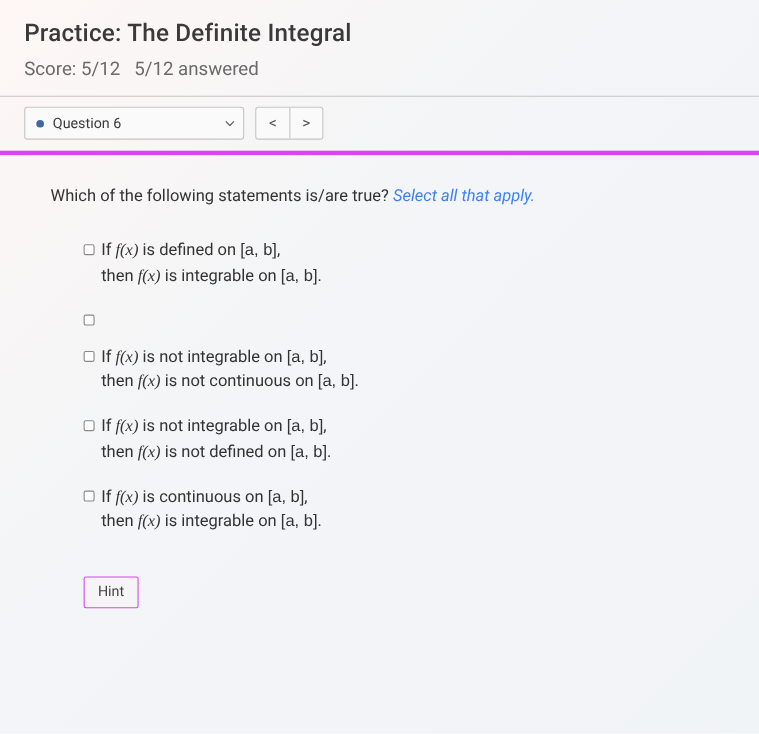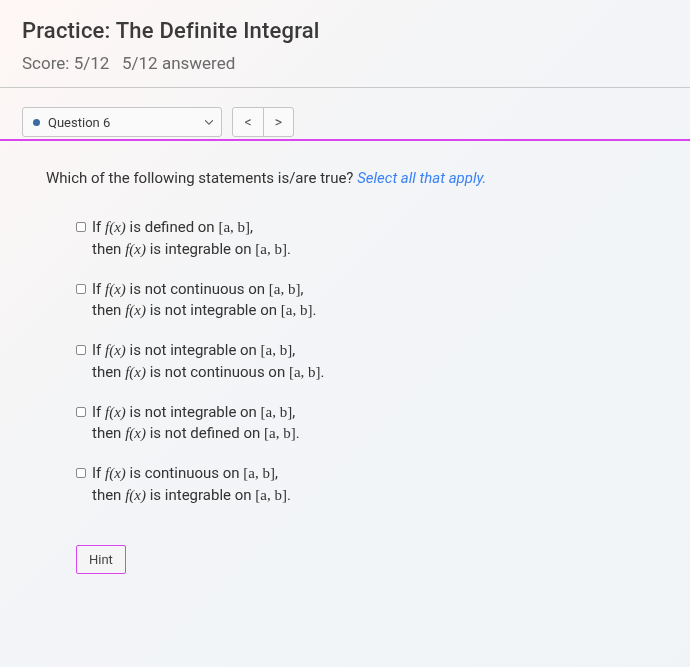--- a/index.html
+++ b/index.html
@@ -24,22 +24,22 @@
   .score-line {
     font-size: 17px;
     color: #6a6a6a;
     margin-bottom: 14px;
   }
   .nav-row {
     display: flex;
     align-items: stretch;
     gap: 10px;
     border-top: 1px solid #c9c9c9;
-    border-bottom: 2px solid #d946ef;
-    padding: 15px;
+    border-bottom: 4px solid #d946ef;
+    padding: 5px;
     margin-left: -22px;
     margin-right: -22px;
     padding-left: 22px;
     height: 54px;
   }
   .question-select {
     display: flex;
     align-items: center;
     border: 1px solid #c5c5c5;
     background: #fafafa;
@@ -112,21 +112,21 @@
     border: 1px solid #888;
     border-radius: 2px;
     margin-top: 5px;
     flex-shrink: 0;
     background: #fff;
     cursor: pointer;
   }
   .option-text { display: block; }
   .option-line2 { display: block; padding-left: 0; }
   .fx { font-style: italic; font-family: Georgia, 'Times New Roman', serif; }
-  .interval { font-family: Liberation Serif, serif; }
+  .interval { font-family: Liberation Sans, sans-serif; }
   .hint-btn {
     display: inline-block;
     border: 1px solid #d946ef;
     background: #f5f5f5;
     padding: 6px 12px;
     font-size: 13px;
     color: #444;
     border-radius: 2px;
     margin-top: 38px;
     margin-left: 30px;
@@ -177,24 +177,20 @@
         <span class="checkbox"></span>
         <span class="option-text">
           <span>If </span><span class="fx">f(x)</span><span> is defined on </span><span class="interval">[a, b]</span><span>,</span>
           <span class="option-line2"><span>then </span><span class="fx">f(x)</span><span> is integrable on </span><span class="interval">[a, b]</span><span>.</span></span>
         </span>
       </div>
 
 
       <div class="option">
         <span class="checkbox"></span>
-        <span class="option-text">
-          <span>If </span><span class="fx">f(x)</span><span> is not continuous on </span><span class="interval">[a, b]</span><span>,</span>
-          <span class="option-line2"><span>then </span><span class="fx">f(x)</span><span> is not integrable on </span><span class="interval">[a, b]</span><span>.</span></span>
-        </span>
       </div>
 
       <div class="option">
         <span class="checkbox"></span>
         <span class="option-text">
           <span>If </span><span class="fx">f(x)</span><span> is not integrable on </span><span class="interval">[a, b]</span><span>,</span>
           <span class="option-line2"><span>then </span><span class="fx">f(x)</span><span> is not continuous on </span><span class="interval">[a, b]</span><span>.</span></span>
         </span>
       </div>
 

